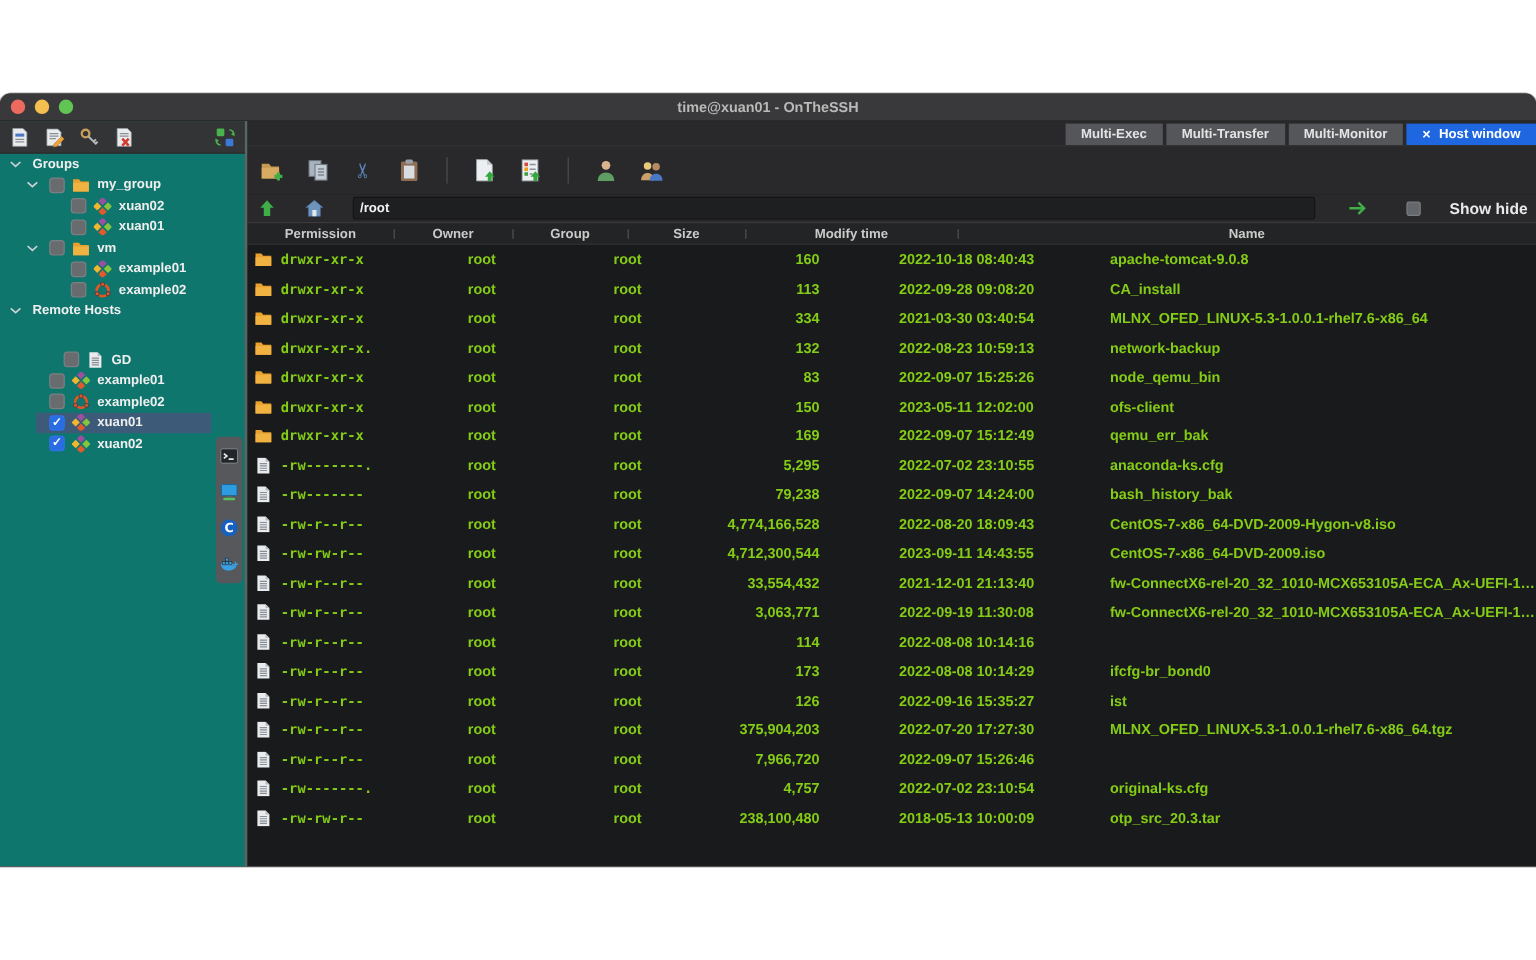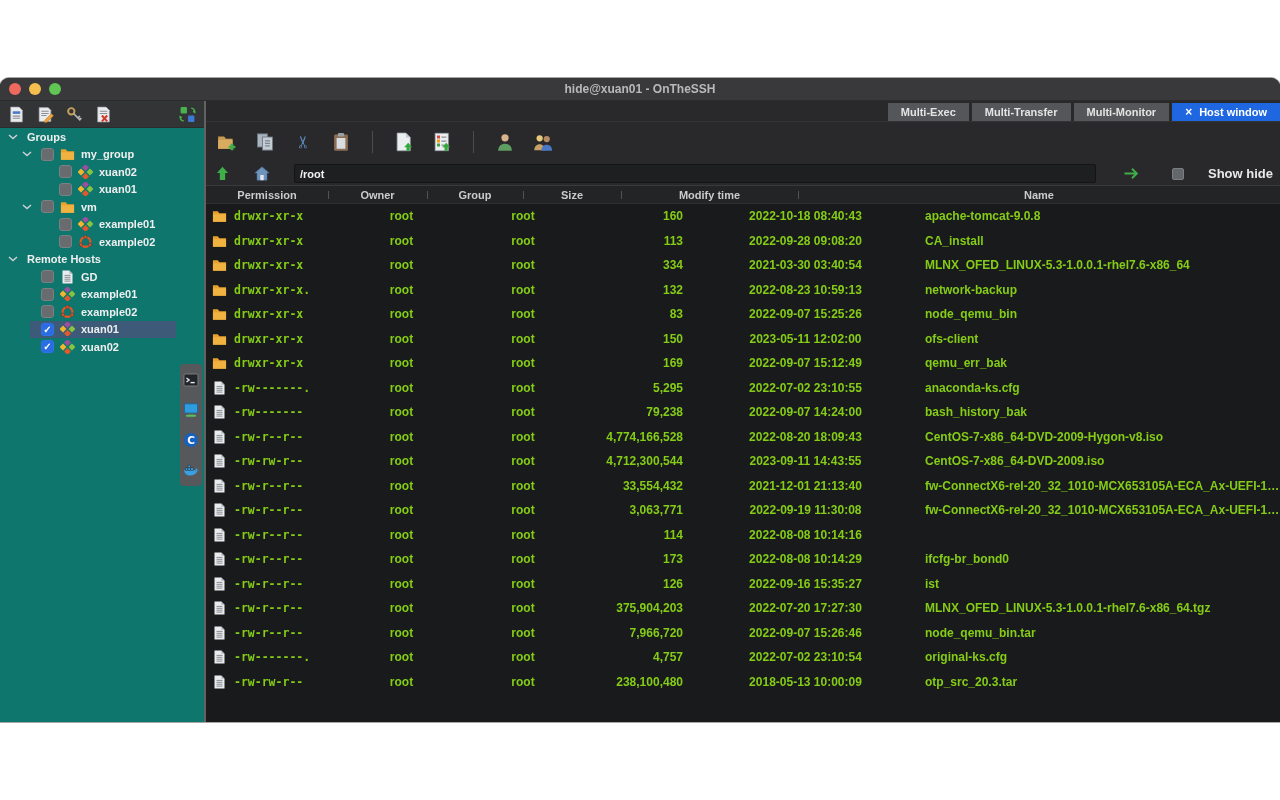--- a/index.html
+++ b/index.html
@@ -68,21 +68,21 @@
 
 <div class="page">
   <div class="window">
 
     <div class="titlebar">
       <div class="lights">
         <span class="light red"></span>
         <span class="light yellow"></span>
         <span class="light green"></span>
       </div>
-      <div class="title">hide@xuan01 - OnTheSSH</div>
+      <div class="title">time@xuan01 - OnTheSSH</div>
     </div>
 
     <div class="body">
 
       <aside class="sidebar">
         <div class="sb-toolbar" id="sb-toolbar">
             <span class="icon " style="width: 17px; height: 17px;">
               <svg viewBox="0 0 16 16" width="100%" height="100%">
                 <path d="M2.5 1h8l3 3v11h-11z" fill="#e9ebed" stroke="#9aa0a6" stroke-width=".6"></path>
                 <rect x="4.5" y="5" width="7" height="2.4" fill="#4a78c5"></rect>
@@ -216,21 +216,21 @@
               <span>example02</span>
             </div>
             <div class="tree-row" style="padding-left: 8px;">
               <span class="chev">
                 <svg viewBox="0 0 10 6" width="10" height="6">
                   <path d="M1 1l4 3.6L9 1" stroke="#cfd2d6" stroke-width="1.4" fill="none"></path>
                 </svg>
               </span>
               <span>Remote Hosts</span>
             </div>
-            <div class="tree-row" style="padding-left: 22px;">
+            <div class="tree-row" style="padding-left: 34px; margin-top: 23px;">
               <span class="chev-gap"></span>
               <span class="cb"></span>
               <span class="t-icon icon">
                 <svg viewBox="0 0 12 14" width="100%" height="100%">
                   <path d="M1 .5h6.8l3.2 3.2v9.8H1z" fill="#e9ebed"></path>
                   <path d="M7.8 .5L11 3.7H7.8z" fill="#b6bbc1"></path>
                   <path d="M3 5.4h6M3 7.3h6M3 9.2h6M3 11.1h6" stroke="#878e96" stroke-width="1"></path>
                 </svg>
               </span>
               <span>GD</span>
@@ -728,21 +728,20 @@
                     <path d="M7.8 .5L11 3.7H7.8z" fill="#b6bbc1"></path>
                     <path d="M3 5.4h6M3 7.3h6M3 9.2h6M3 11.1h6" stroke="#878e96" stroke-width="1"></path>
                   </svg>
                 </span>
                 <span>-rw-r--r--</span>
               </div>
               <div class="c-owner">root</div>
               <div class="c-group">root</div>
               <div class="c-size">7,966,720</div>
               <div class="c-time">2022-09-07 15:26:46</div>
-              <div class="c-name">node_qemu_bin.tar</div>
             </div>
             <div class="frow">
               <div class="c-perm">
                 <span class="f-icon icon">
                   <svg viewBox="0 0 12 14" width="100%" height="100%">
                     <path d="M1 .5h6.8l3.2 3.2v9.8H1z" fill="#e9ebed"></path>
                     <path d="M7.8 .5L11 3.7H7.8z" fill="#b6bbc1"></path>
                     <path d="M3 5.4h6M3 7.3h6M3 9.2h6M3 11.1h6" stroke="#878e96" stroke-width="1"></path>
                   </svg>
                 </span>

